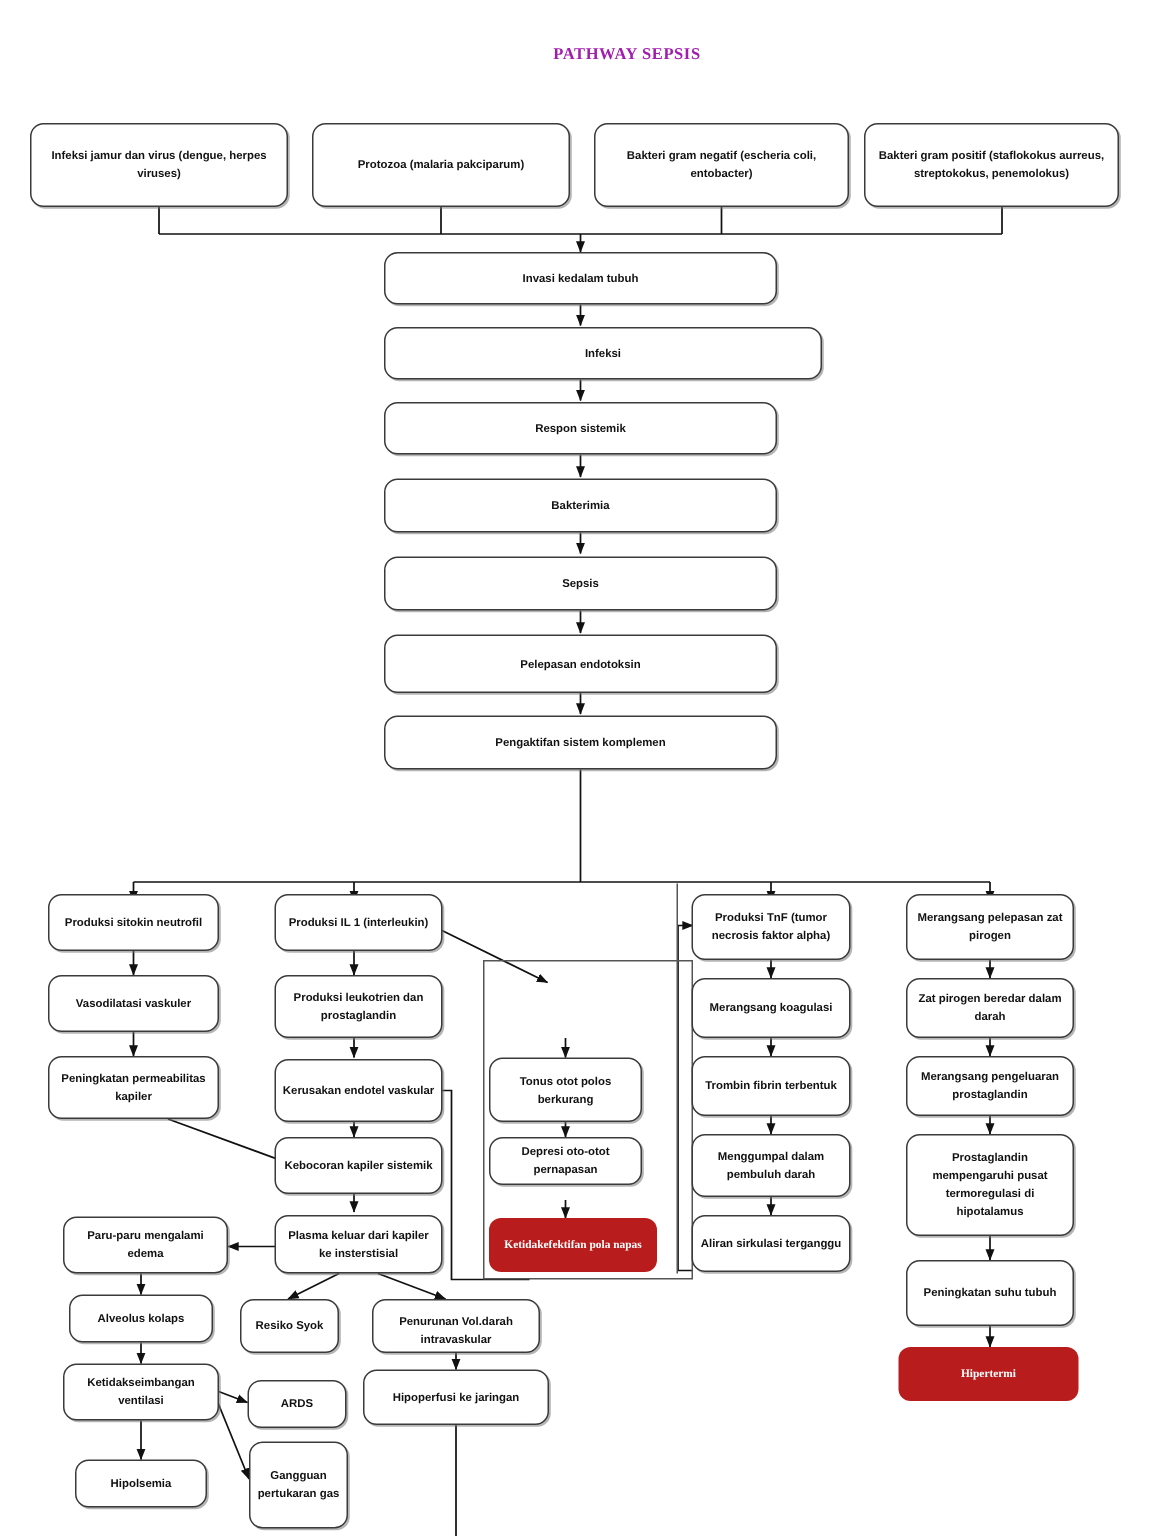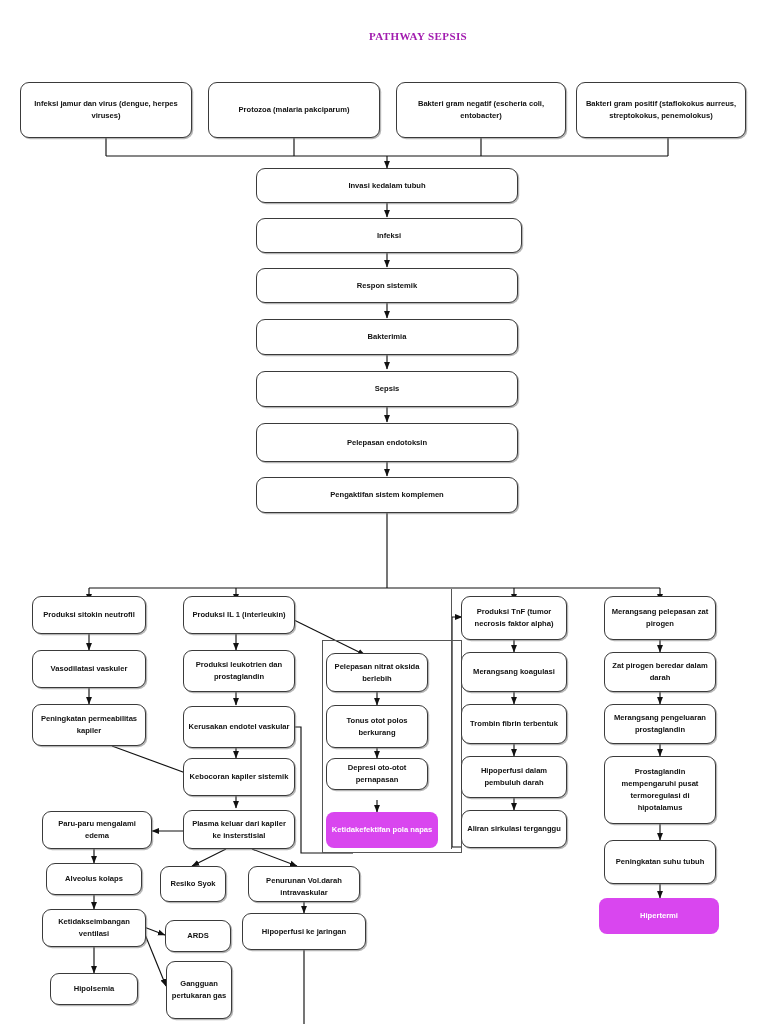--- a/index.html
+++ b/index.html
@@ -39,25 +39,26 @@
     text-align:center;
     font-size:7.6px;
     font-weight:bold;
     line-height:1.55;
     color:#111111;
     padding:2px 4px;
     box-shadow:1.2px 1.2px 0 rgba(120,120,120,.55);
   }
   .node span{display:block;width:100%;}
   .node.blue{
-    background:#d946ef;
+    background:#b91c1c;
     border:none;
     color:#ffffff;
     box-shadow:none;
     border-radius:8px;
+    font-family:Liberation Serif, serif;
   }
   .group-box{
     position:absolute;
     box-sizing:border-box;
     border:1px solid #555;
     background:transparent;
     border-radius:0;
   }
 </style>
 </head>
@@ -151,21 +152,21 @@
   <div class="node" style="left:396px;top:82px;width:170px;height:56px;justify-content:center;">
     <span>Bakteri gram negatif (escheria coli, entobacter)</span>
   </div>
   <div class="node" style="left:576px;top:82px;width:170px;height:56px;">
     <span>Bakteri gram positif (staflokokus aurreus, streptokokus, penemolokus)</span>
   </div>
 
   <div class="node" style="left:256px;top:168px;width:262px;height:35px;">
     <span>Invasi kedalam tubuh</span>
   </div>
-  <div class="node" style="left:256px;top:218px;width:266px;height:35px;">
+  <div class="node" style="left:256px;top:218px;width:292px;height:35px;">
     <span>Infeksi</span>
   </div>
   <div class="node" style="left:256px;top:268px;width:262px;height:35px;">
     <span>Respon sistemik</span>
   </div>
   <div class="node" style="left:256px;top:319px;width:262px;height:36px;">
     <span>Bakterimia</span>
   </div>
   <div class="node" style="left:256px;top:371px;width:262px;height:36px;">
     <span>Sepsis</span>
@@ -197,23 +198,20 @@
     <span>Kerusakan endotel vaskular</span>
   </div>
   <div class="node" style="left:183px;top:758px;width:112px;height:38px;">
     <span>Kebocoran kapiler sistemik</span>
   </div>
   <div class="node" style="left:183px;top:810px;width:112px;height:39px;">
     <span>Plasma keluar dari kapiler ke insterstisial</span>
   </div>
 
   <div class="group-box" style="left:322px;top:640px;width:140px;height:213px;"></div>
-  <div class="node" style="left:326px;top:653px;width:102px;height:39px;">
-    <span>Pelepasan nitrat oksida berlebih</span>
-  </div>
   <div class="node" style="left:326px;top:705px;width:102px;height:43px;">
     <span>Tonus otot polos berkurang</span>
   </div>
   <div class="node" style="left:326px;top:758px;width:102px;height:32px;">
     <span>Depresi oto-otot pernapasan</span>
   </div>
   <div class="node blue" style="left:326px;top:812px;width:112px;height:36px;">
     <span>Ketidakefektifan pola napas</span>
   </div>
 
@@ -221,21 +219,21 @@
   <div class="node" style="left:461px;top:596px;width:106px;height:44px;">
     <span>Produksi TnF (tumor necrosis faktor alpha)</span>
   </div>
   <div class="node" style="left:461px;top:652px;width:106px;height:40px;text-align:center;">
     <span>Merangsang koagulasi</span>
   </div>
   <div class="node" style="left:461px;top:704px;width:106px;height:40px;">
     <span>Trombin fibrin terbentuk</span>
   </div>
   <div class="node" style="left:461px;top:756px;width:106px;height:42px;">
-    <span>Hipoperfusi dalam pembuluh darah</span>
+    <span>Menggumpal dalam pembuluh darah</span>
   </div>
   <div class="node" style="left:461px;top:810px;width:106px;height:38px;">
     <span>Aliran sirkulasi terganggu</span>
   </div>
 
   <div class="node" style="left:604px;top:596px;width:112px;height:44px;">
     <span>Merangsang pelepasan zat pirogen</span>
   </div>
   <div class="node" style="left:604px;top:652px;width:112px;height:40px;">
     <span>Zat pirogen beredar dalam darah</span>

